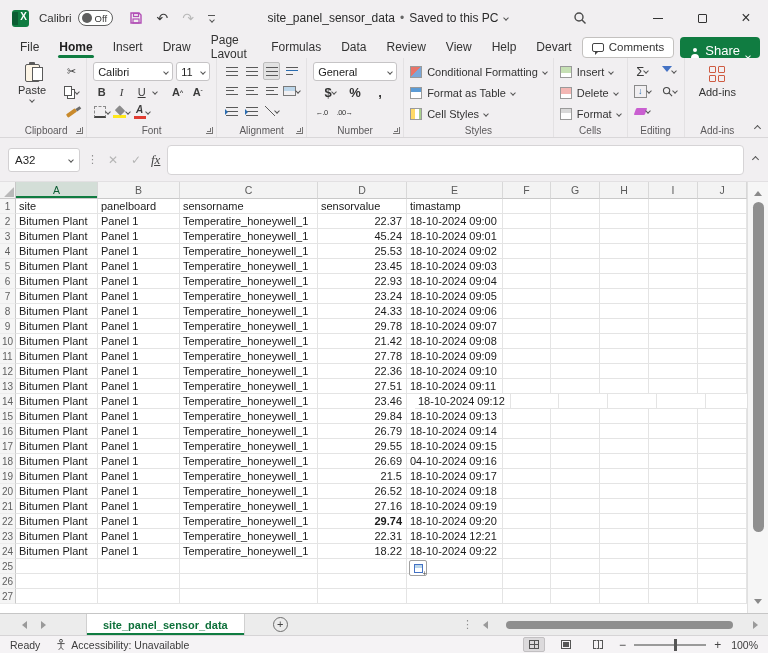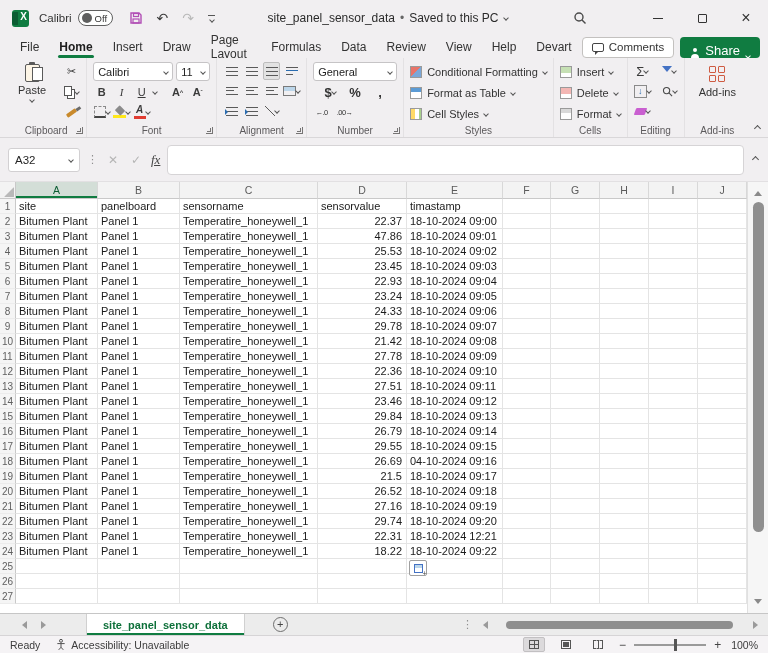--- a/index.html
+++ b/index.html
@@ -542,21 +542,21 @@
           <div class="gcell" style="width: 49px;"></div>
           <div class="gcell" style="width: 49px;"></div>
           <div class="gcell" style="width: 49px;"></div>
           <div class="gcell" style="width: 49px;"></div>
         </div>
         <div class="grow2">
           <div class="rnum">3</div>
           <div class="gcell" style="width: 82px;">Bitumen Plant</div>
           <div class="gcell" style="width: 82px;">Panel 1</div>
           <div class="gcell" style="width: 138px;">Temperatire_honeywell_1</div>
-          <div class="gcell num" style="width: 89px;">47.86</div>
+          <div class="gcell num" style="width: 89px;">45.24</div>
           <div class="gcell" style="width: 96px;">18-10-2024 09:01</div>
           <div class="gcell" style="width: 48px;"></div>
           <div class="gcell" style="width: 49px;"></div>
           <div class="gcell" style="width: 49px;"></div>
           <div class="gcell" style="width: 49px;"></div>
           <div class="gcell" style="width: 49px;"></div>
         </div>
         <div class="grow2">
           <div class="rnum">4</div>
           <div class="gcell" style="width: 82px;">Bitumen Plant</div>
@@ -686,21 +686,21 @@
           <div class="gcell" style="width: 49px;"></div>
           <div class="gcell" style="width: 49px;"></div>
           <div class="gcell" style="width: 49px;"></div>
         </div>
         <div class="grow2">
           <div class="rnum">14</div>
           <div class="gcell" style="width: 82px;">Bitumen Plant</div>
           <div class="gcell" style="width: 82px;">Panel 1</div>
           <div class="gcell" style="width: 138px;">Temperatire_honeywell_1</div>
           <div class="gcell num" style="width: 89px;">23.46</div>
-          <div class="gcell" style="width: 96px;">18-10-2024 09:12</div>
+          <div class="gcell" style="width: 96px; margin-left: 8px;">18-10-2024 09:12</div>
           <div class="gcell" style="width: 48px;"></div>
           <div class="gcell" style="width: 49px;"></div>
           <div class="gcell" style="width: 49px;"></div>
           <div class="gcell" style="width: 49px;"></div>
           <div class="gcell" style="width: 49px;"></div>
         </div>
         <div class="grow2">
           <div class="rnum">15</div>
           <div class="gcell" style="width: 82px;">Bitumen Plant</div>
           <div class="gcell" style="width: 82px;">Panel 1</div>
@@ -789,21 +789,21 @@
           <div class="gcell" style="width: 49px;"></div>
           <div class="gcell" style="width: 49px;"></div>
           <div class="gcell" style="width: 49px;"></div>
           <div class="gcell" style="width: 49px;"></div>
         </div>
         <div class="grow2">
           <div class="rnum">22</div>
           <div class="gcell" style="width: 82px;">Bitumen Plant</div>
           <div class="gcell" style="width: 82px;">Panel 1</div>
           <div class="gcell" style="width: 138px;">Temperatire_honeywell_1</div>
-          <div class="gcell num" style="width: 89px;">29.74</div>
+          <div class="gcell num" style="width: 89px; font-weight: bold;">29.74</div>
           <div class="gcell" style="width: 96px;">18-10-2024 09:20</div>
           <div class="gcell" style="width: 48px;"></div>
           <div class="gcell" style="width: 49px;"></div>
           <div class="gcell" style="width: 49px;"></div>
           <div class="gcell" style="width: 49px;"></div>
           <div class="gcell" style="width: 49px;"></div>
         </div>
         <div class="grow2">
           <div class="rnum">23</div>
           <div class="gcell" style="width: 82px;">Bitumen Plant</div>

